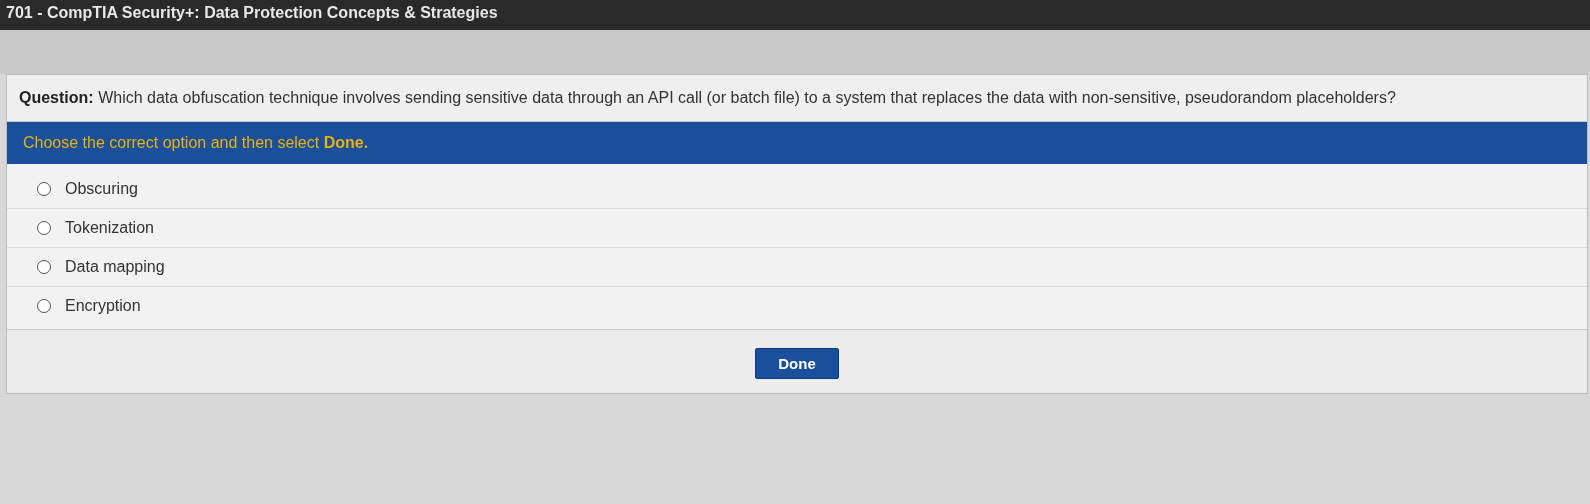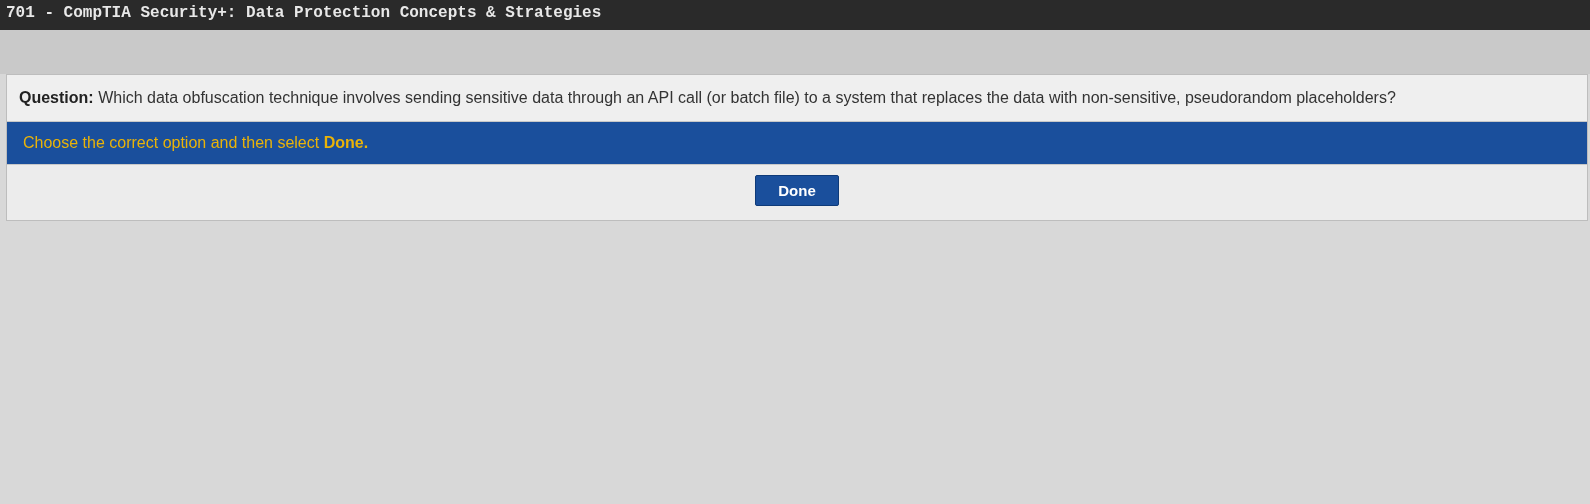--- a/index.html
+++ b/index.html
@@ -13,21 +13,20 @@
   .titlebar {
     width: 100%;
     height: 30px;
     background: #2a2a2a;
     color: #e8e8e8;
     font-size: 16px;
     font-weight: 600;
     padding: 4px 6px;
     white-space: nowrap;
     overflow: hidden;
-    font-family: Liberation Mono, monospace;
   }
   .gap {
     height: 44px;
     background: #c9c9c9;
   }
   .card {
     margin: 0 2px 0 6px;
     background: #efefef;
     border: 1px solid #bdbdbd;
   }
@@ -68,21 +67,21 @@
     width: 14px;
     height: 14px;
     border: 1.5px solid #555;
     border-radius: 50%;
     margin-right: 14px;
     flex: 0 0 auto;
     background: #fff;
   }
   .footer {
     border-top: 1px solid #c8c8c8;
-    padding: 10px 0 14px 0;
+    padding: 18px 0 14px 0;
     background: #ececec;
     display: flex;
     justify-content: center;
   }
   .done-btn {
     background: #1a4f9c;
     color: #fff;
     border: 1px solid #0e3a78;
     padding: 6px 22px;
     font-size: 15px;
@@ -104,18 +103,36 @@
 
   <div class="question-row">
     <span class="label">Question:</span>
     <span>Which data obfuscation technique involves sending sensitive data through an API call (or batch file) to a system that replaces the data with non-sensitive, pseudorandom placeholders?</span>
   </div>
 
   <div class="instruction-bar">
     <span>Choose the correct option and then select </span><span class="bold">Done.</span>
   </div>
 
+  <div class="options">
+    <div class="option">
+      <span class="radio"></span>
+      <span>Obscuring</span>
+    </div>
+    <div class="option">
+      <span class="radio"></span>
+      <span>Tokenization</span>
+    </div>
+    <div class="option">
+      <span class="radio"></span>
+      <span>Data mapping</span>
+    </div>
+    <div class="option">
+      <span class="radio"></span>
+      <span>Encryption</span>
+    </div>
+  </div>
 
   <div class="footer">
     <button class="done-btn">Done</button>
   </div>
 
 </div>
 
 </body></html>

